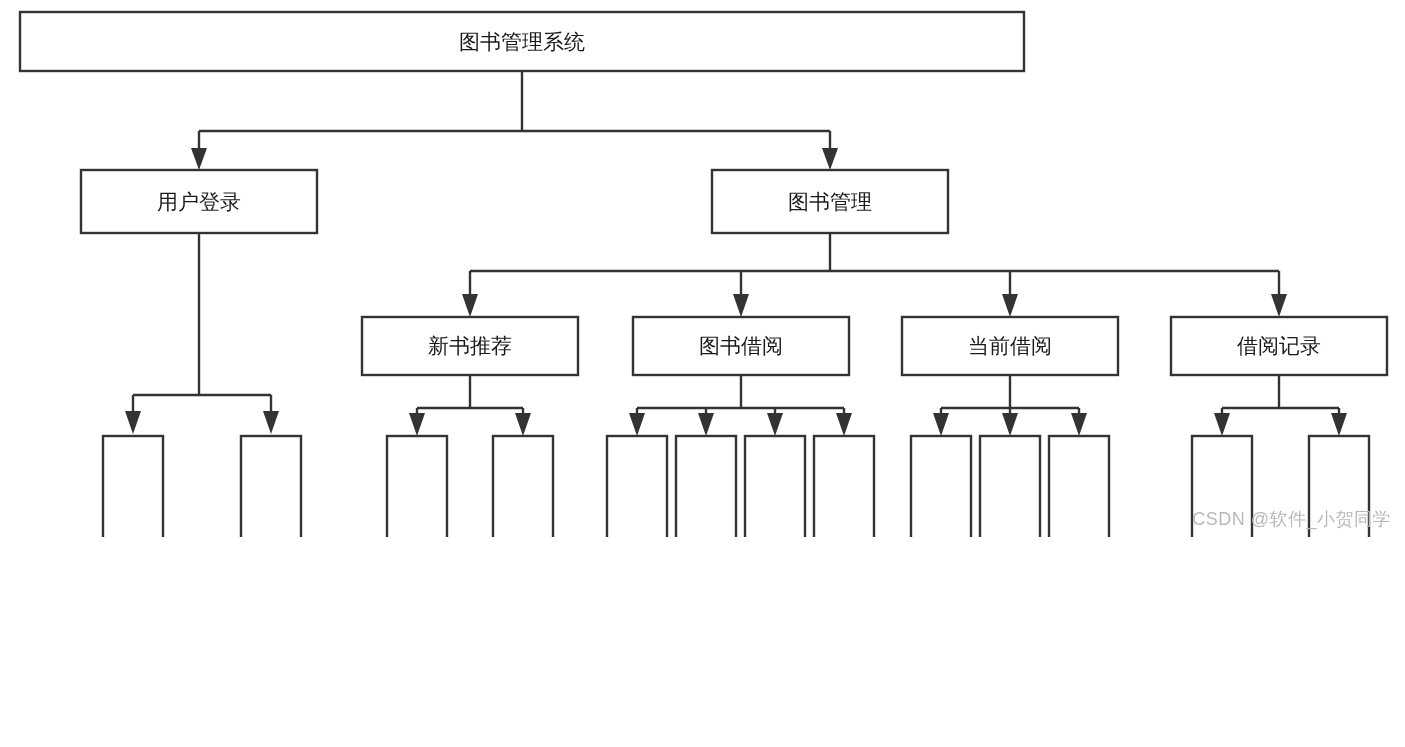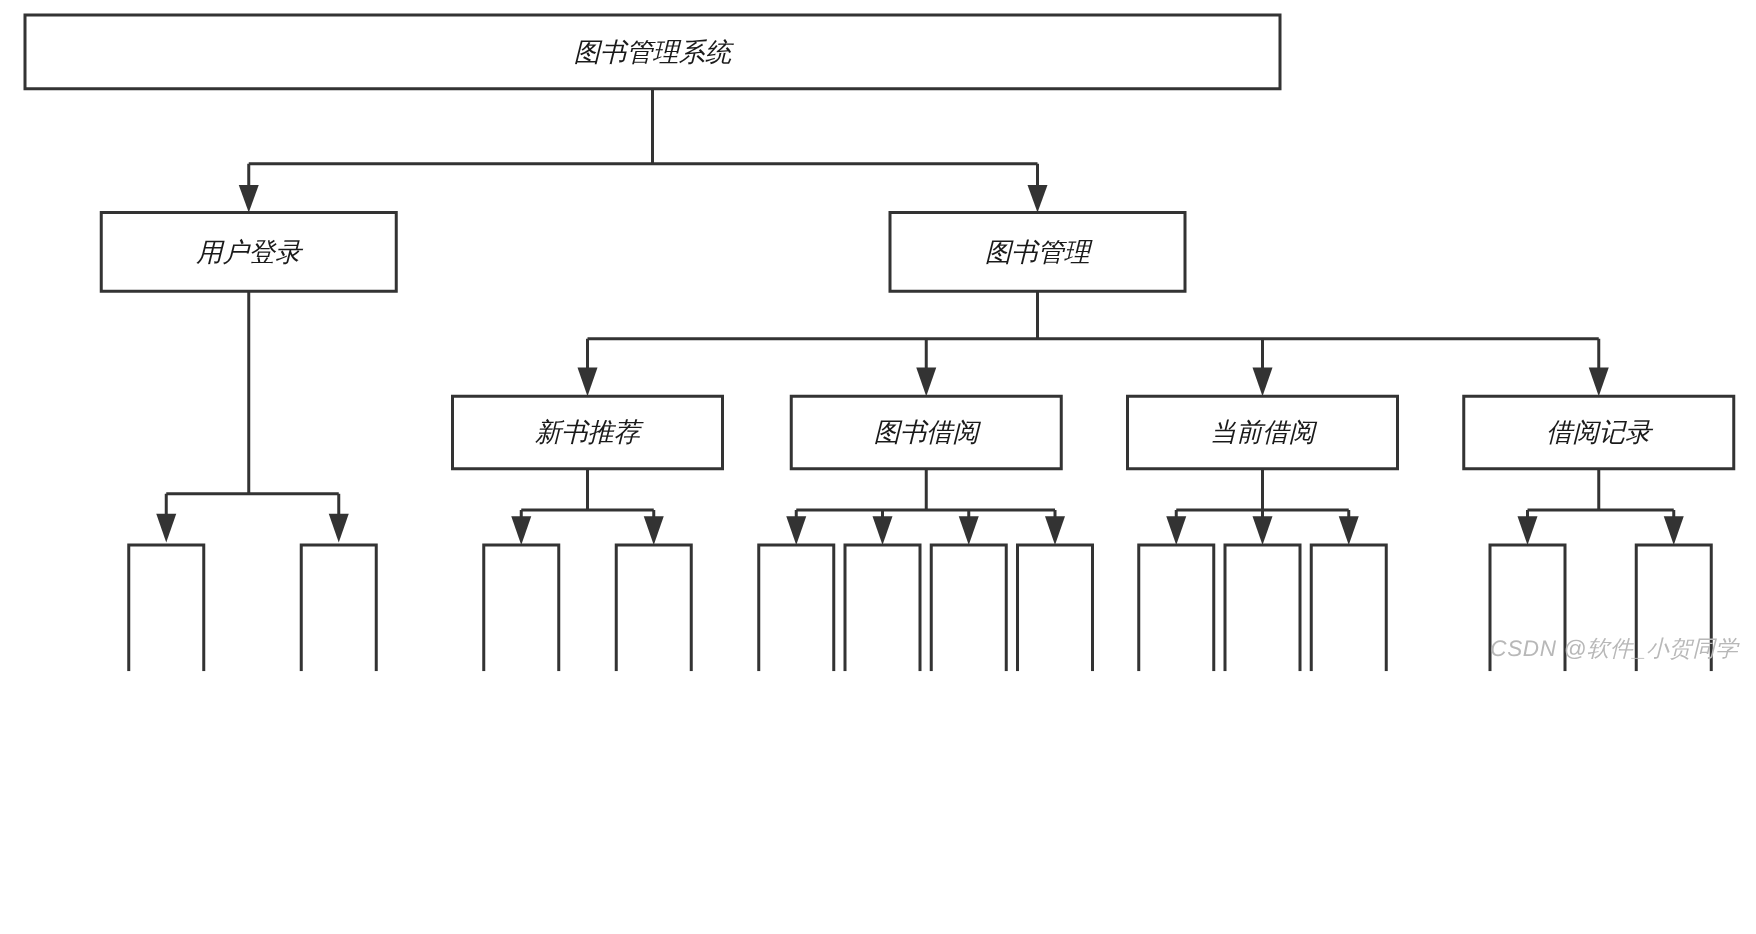--- a/index.html
+++ b/index.html
@@ -9,21 +9,20 @@
   }
   body {
     font-family: "Liberation Sans", "DejaVu Sans", sans-serif;
   }
   #diagram-root {
     position: relative;
     width: 1405px;
     height: 537px;
     background: #ffffff;
     overflow: hidden;
-    font-style: italic;
   }
   svg.diagram-canvas {
     position: absolute;
     top: 0;
     left: 0;
     width: 1405px;
     height: 747px;
     display: block;
   }
   .node-box {

